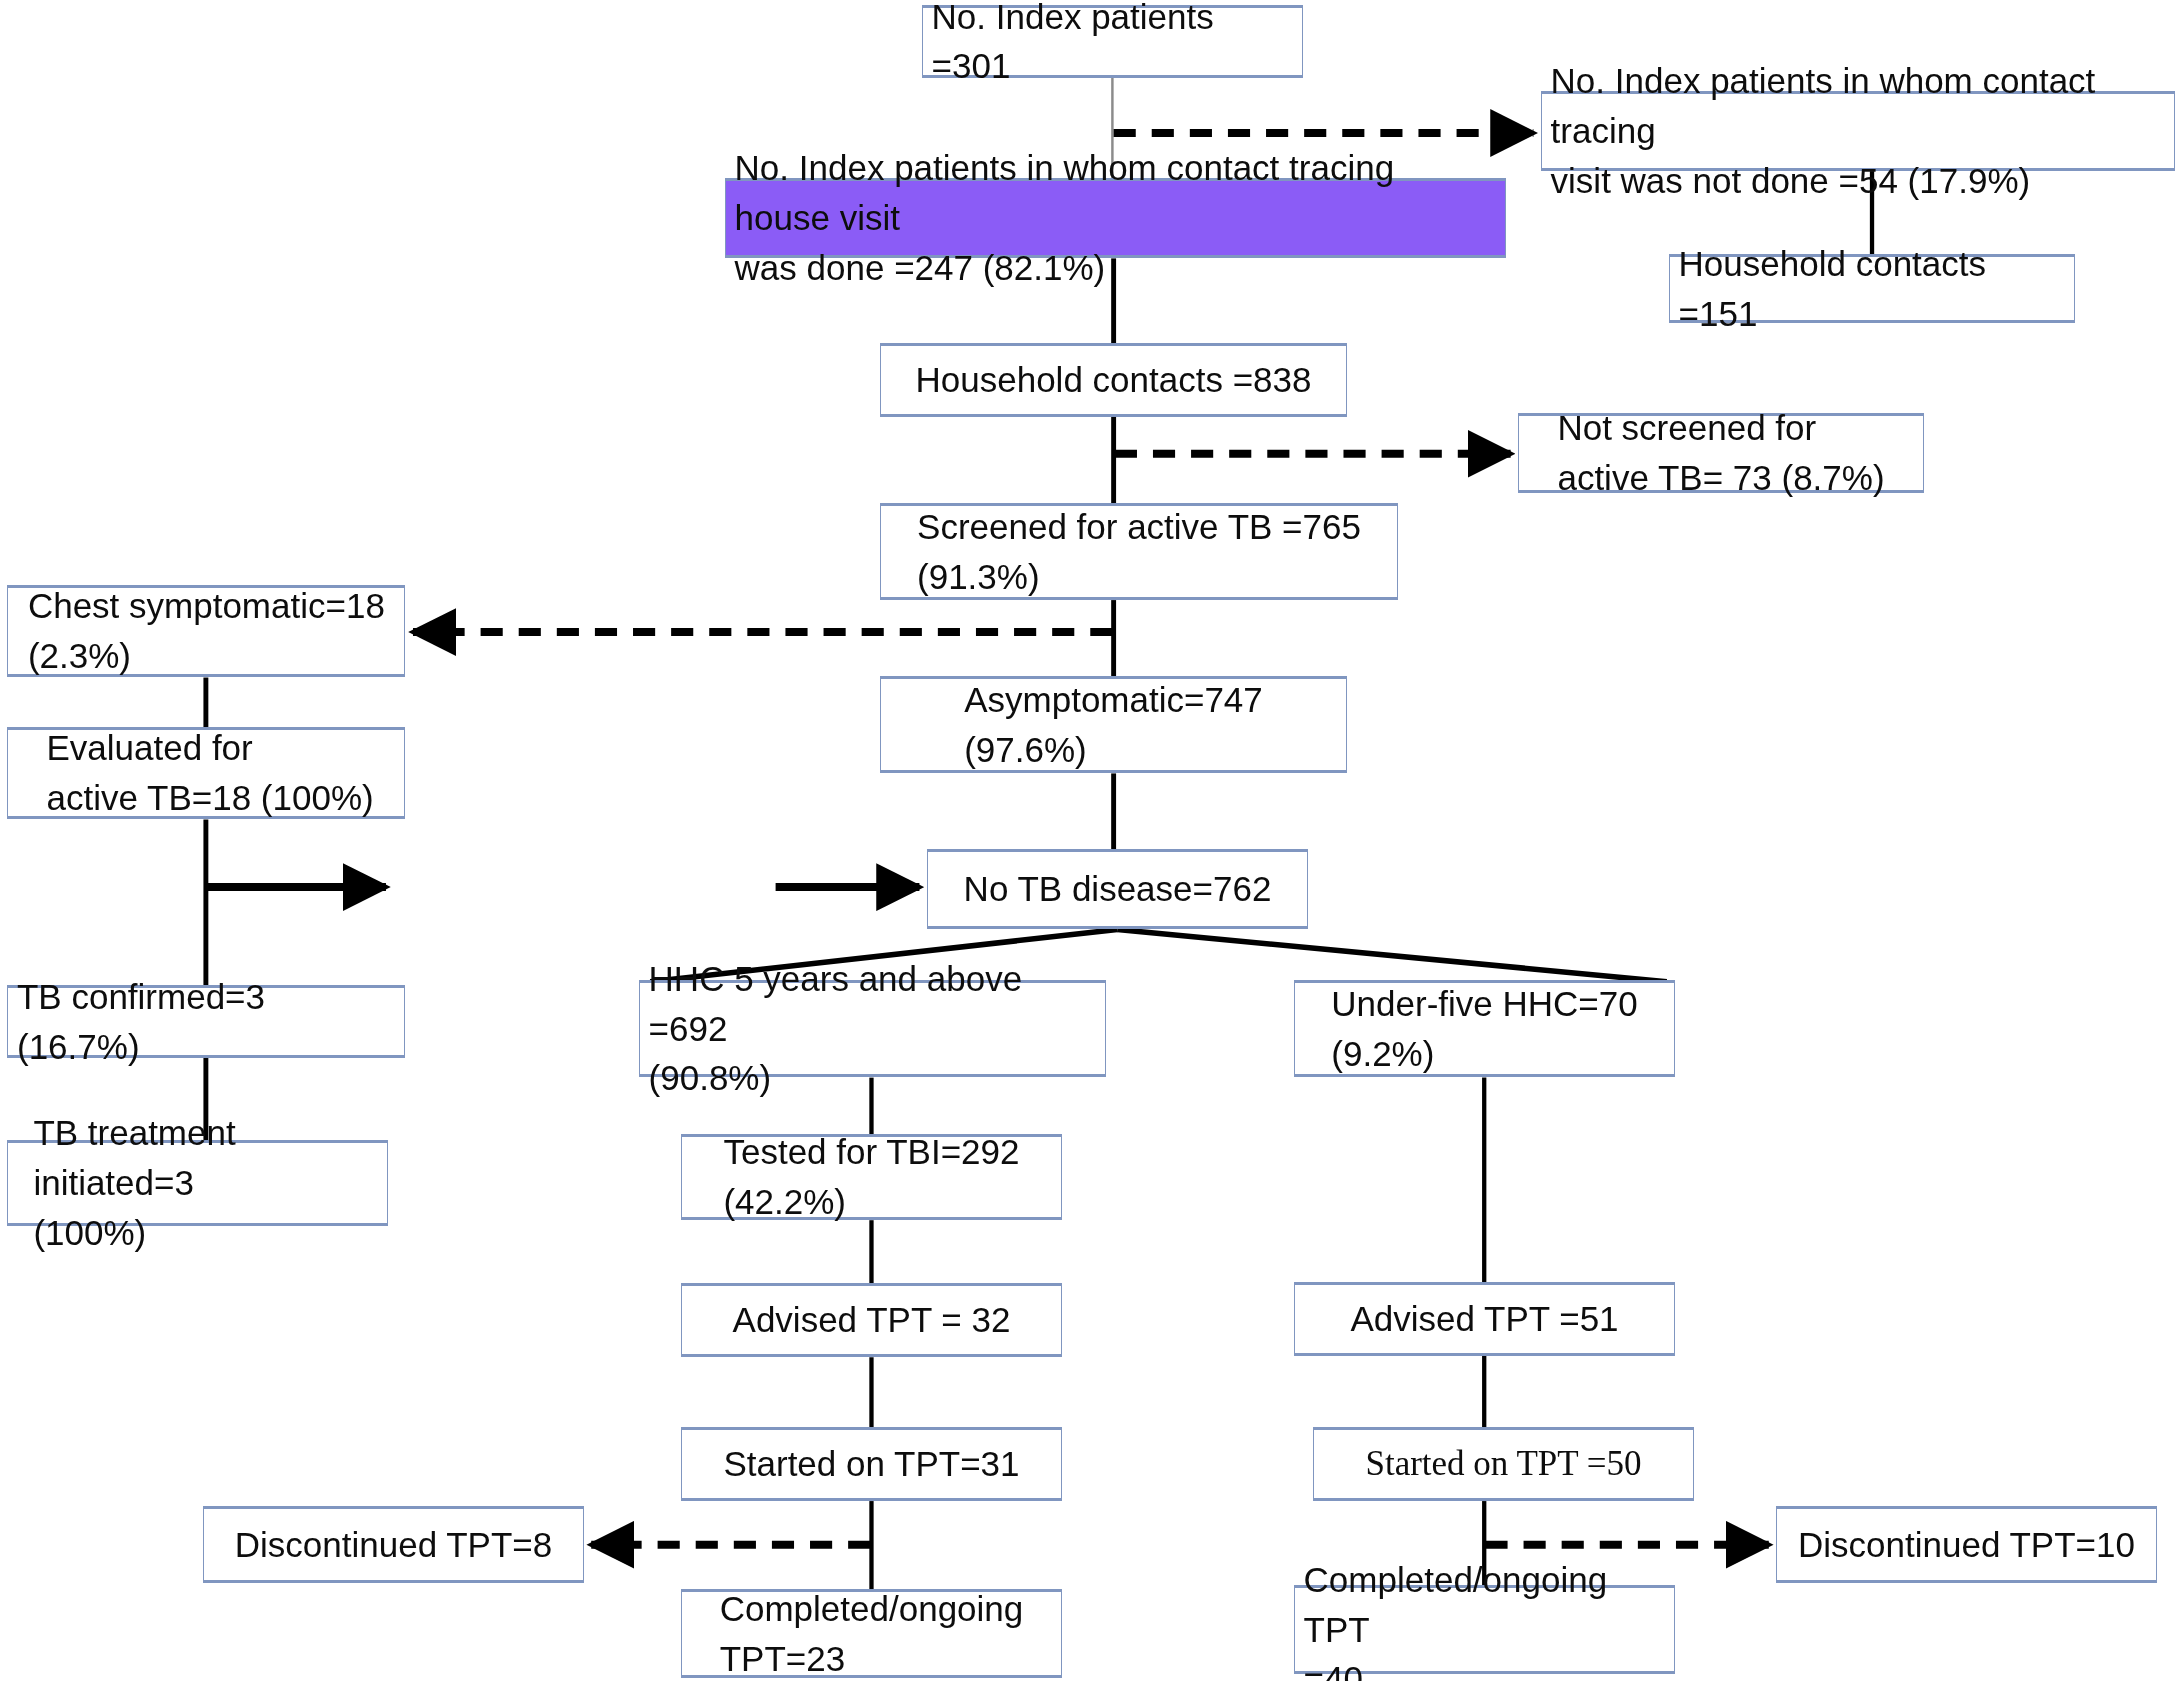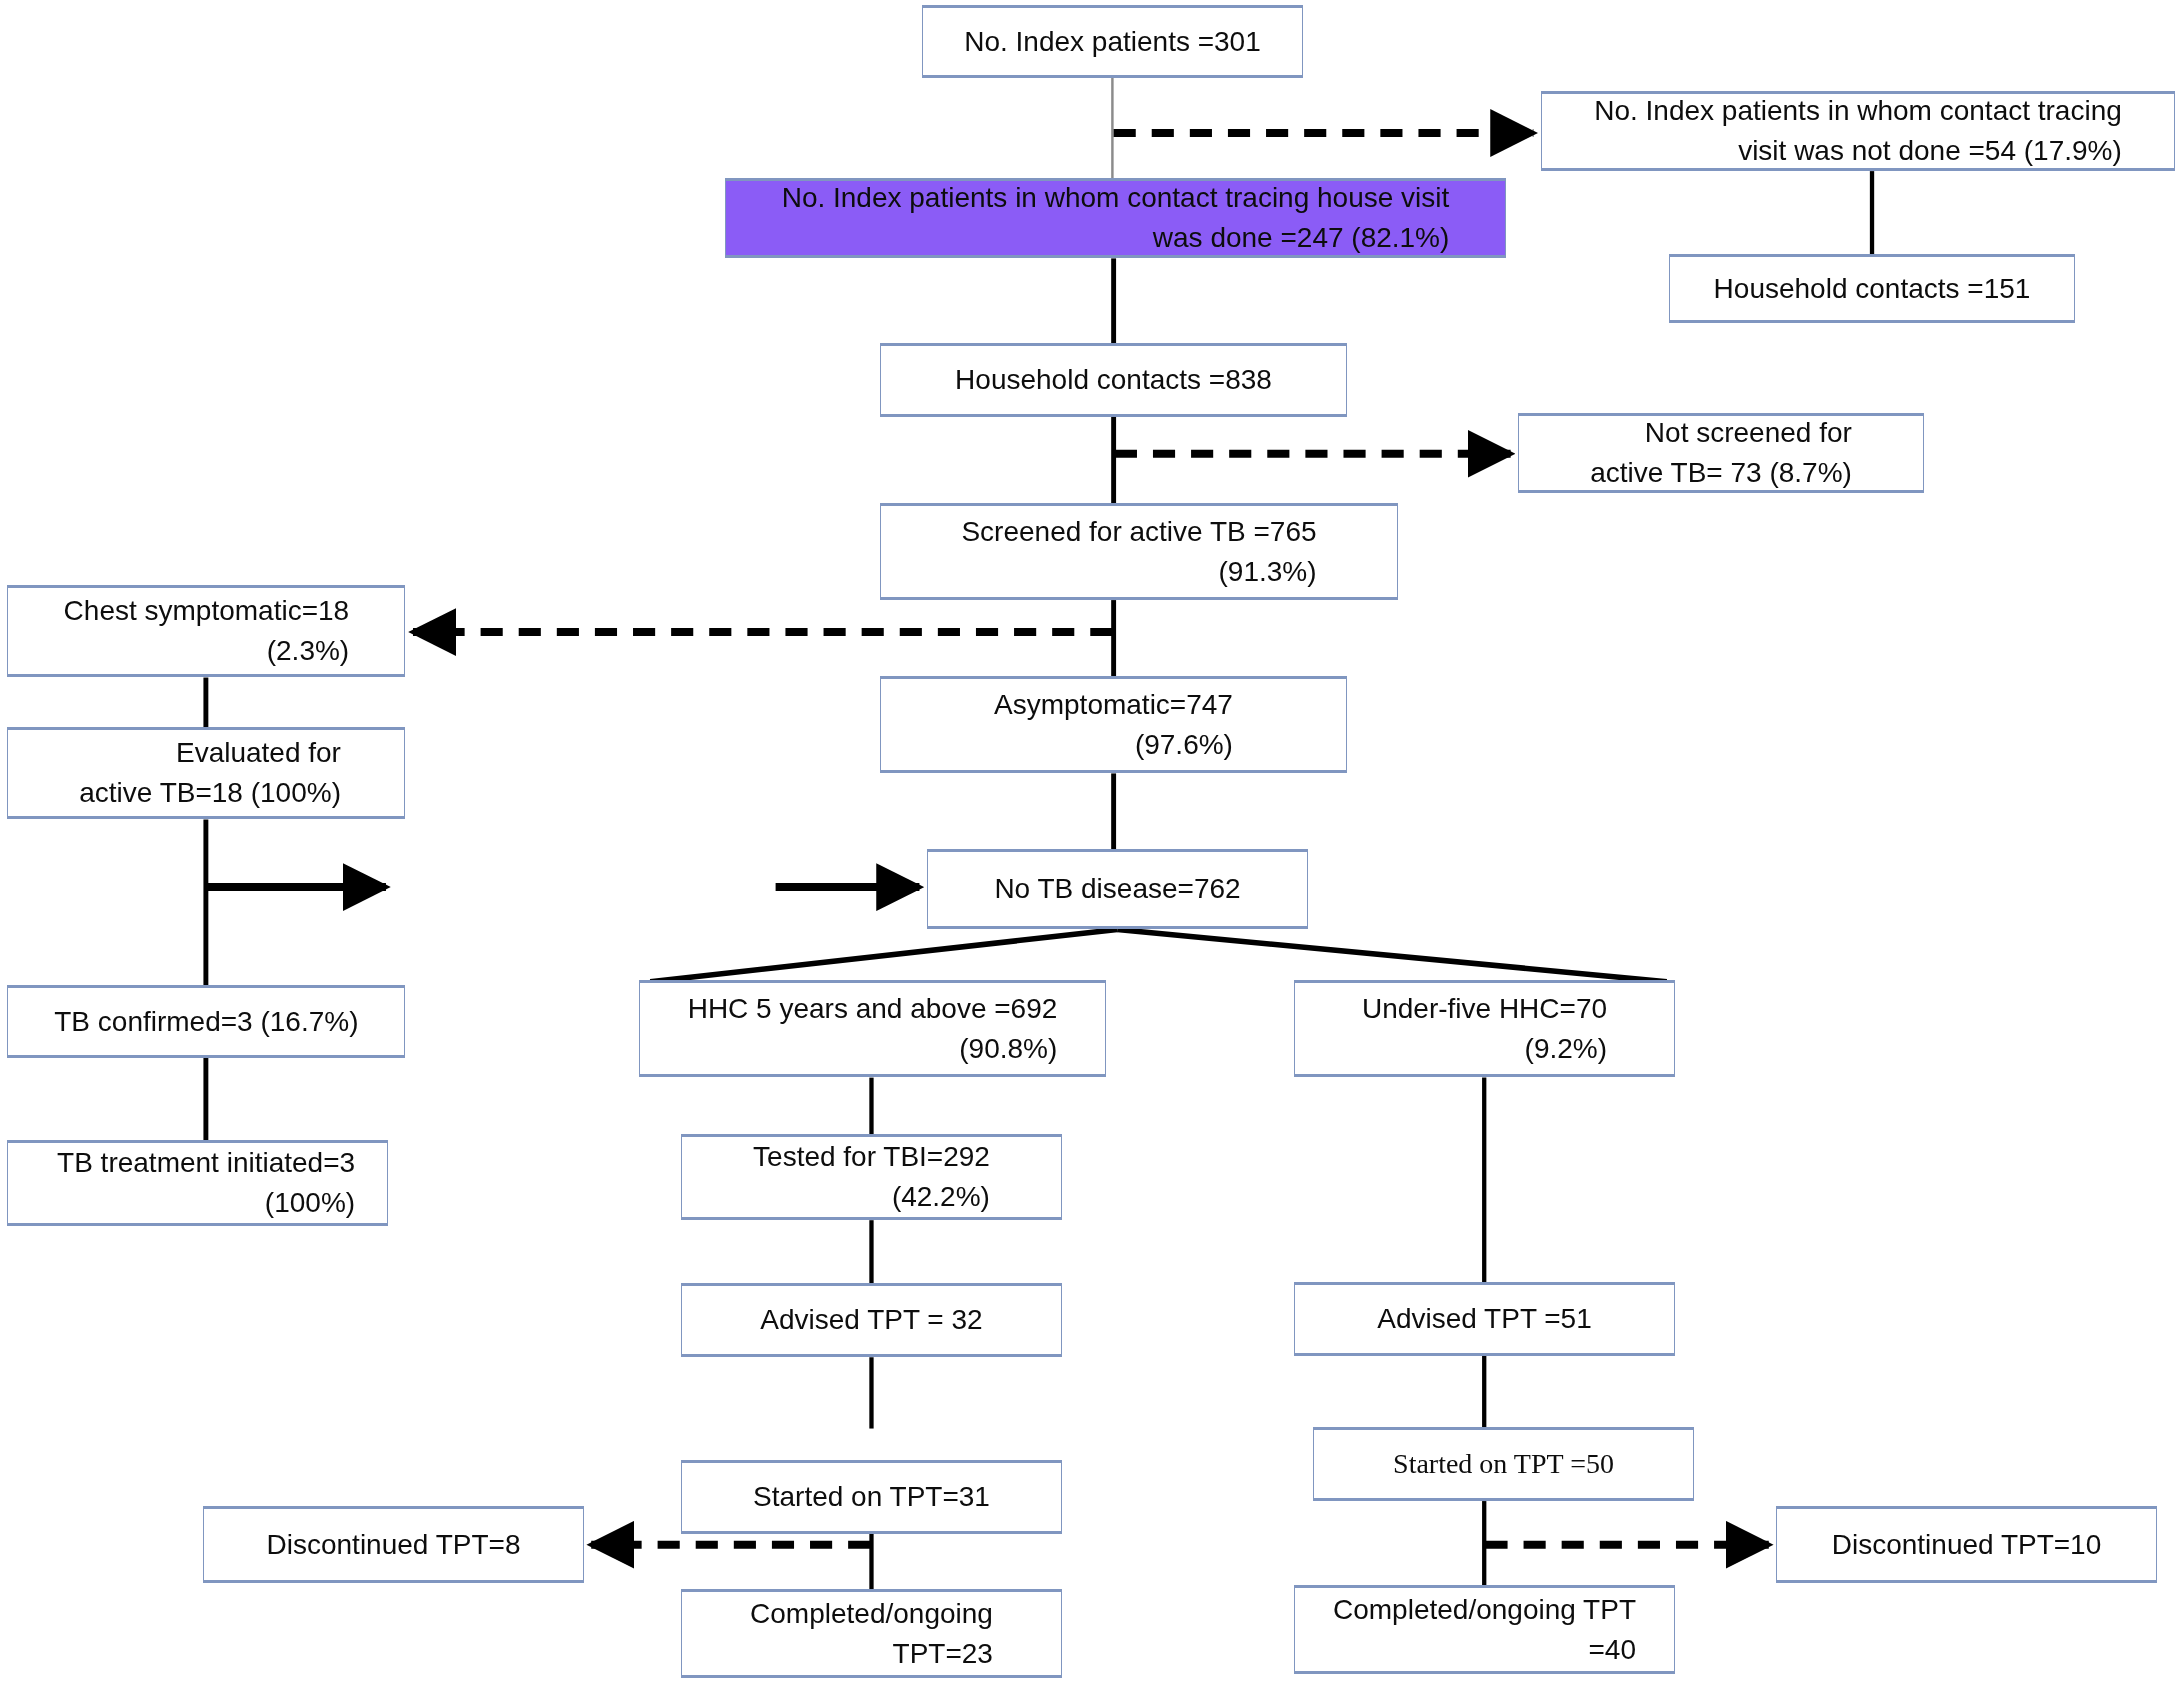--- a/index.html
+++ b/index.html
@@ -18,23 +18,23 @@
   .node {
     position: absolute;
     box-sizing: border-box;
     background: #ffffff;
     border: 1.8px solid #8096c0;
     border-top-width: 3.7px;
     border-bottom-width: 3.7px;
     display: flex;
     align-items: center;
     justify-content: center;
-    text-align: right;
+    text-align: left;
     color: #0d0d0d;
-    font-size: 28px;
+    font-size: 35px;
     line-height: 1.42;
     padding: 2.5px 8.6px;
     white-space: pre-line;
     z-index: 3;
   }
   svg.edges {
     position: absolute;
     left: 0;
     top: 0;
     width: 2183px;
@@ -131,21 +131,21 @@
   <div class="node" style="left: 639px; top: 980px; width: 467px; height: 97px; border-color: rgb(128, 150, 192); background: rgb(255, 255, 255); color: rgb(13, 13, 13);">HHC 5 years and above =692
 (90.8%)</div>
   <div class="node" style="left: 1294px; top: 980px; width: 381px; height: 97px; border-color: rgb(128, 150, 192); background: rgb(255, 255, 255); color: rgb(13, 13, 13);">Under-five HHC=70
 (9.2%)</div>
   <div class="node" style="left: 7.4px; top: 1140px; width: 381px; height: 86px; border-color: rgb(128, 150, 192); background: rgb(255, 255, 255); color: rgb(13, 13, 13); padding-left: 25px;">TB treatment initiated=3
 (100%)</div>
   <div class="node" style="left: 681px; top: 1134px; width: 381px; height: 86px; border-color: rgb(128, 150, 192); background: rgb(255, 255, 255); color: rgb(13, 13, 13);">Tested for TBI=292
 (42.2%)</div>
   <div class="node" style="left: 681px; top: 1283px; width: 381px; height: 74px; border-color: rgb(128, 150, 192); background: rgb(255, 255, 255); color: rgb(13, 13, 13);">Advised TPT = 32</div>
   <div class="node" style="left: 1294px; top: 1282px; width: 381px; height: 74px; border-color: rgb(128, 150, 192); background: rgb(255, 255, 255); color: rgb(13, 13, 13);">Advised TPT =51</div>
-  <div class="node" style="left: 681px; top: 1427px; width: 381px; height: 74px; border-color: rgb(128, 150, 192); background: rgb(255, 255, 255); color: rgb(13, 13, 13); margin-top: 33px;">Started on TPT=31</div>
+  <div class="node" style="left: 681px; top: 1427px; width: 381px; height: 74px; border-color: rgb(128, 150, 192); background: rgb(255, 255, 255); color: rgb(13, 13, 13);">Started on TPT=31</div>
   <div class="node" style="left: 1313px; top: 1427px; width: 381px; height: 74px; border-color: rgb(128, 150, 192); background: rgb(255, 255, 255); color: rgb(13, 13, 13); font-family: Liberation Serif, serif;">Started on TPT =50</div>
   <div class="node" style="left: 203px; top: 1506px; width: 381px; height: 77px; border-color: rgb(128, 150, 192); background: rgb(255, 255, 255); color: rgb(13, 13, 13);">Discontinued TPT=8</div>
   <div class="node" style="left: 1776px; top: 1506px; width: 381px; height: 77px; border-color: rgb(128, 150, 192); background: rgb(255, 255, 255); color: rgb(13, 13, 13);">Discontinued TPT=10</div>
   <div class="node" style="left: 681px; top: 1589px; width: 381px; height: 89px; border-color: rgb(128, 150, 192); background: rgb(255, 255, 255); color: rgb(13, 13, 13);">Completed/ongoing
 TPT=23</div>
   <div class="node" style="left: 1294px; top: 1585px; width: 381px; height: 89px; border-color: rgb(128, 150, 192); background: rgb(255, 255, 255); color: rgb(13, 13, 13);">Completed/ongoing TPT
 =40</div>
 
 </div>
 

